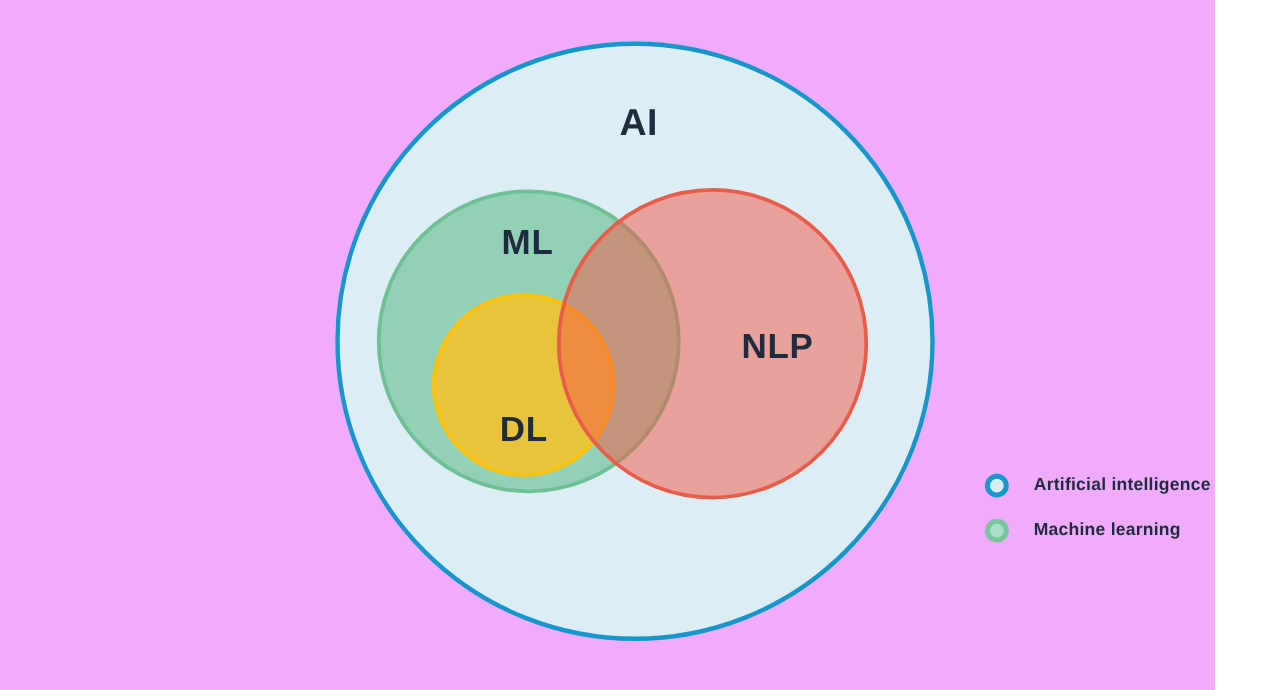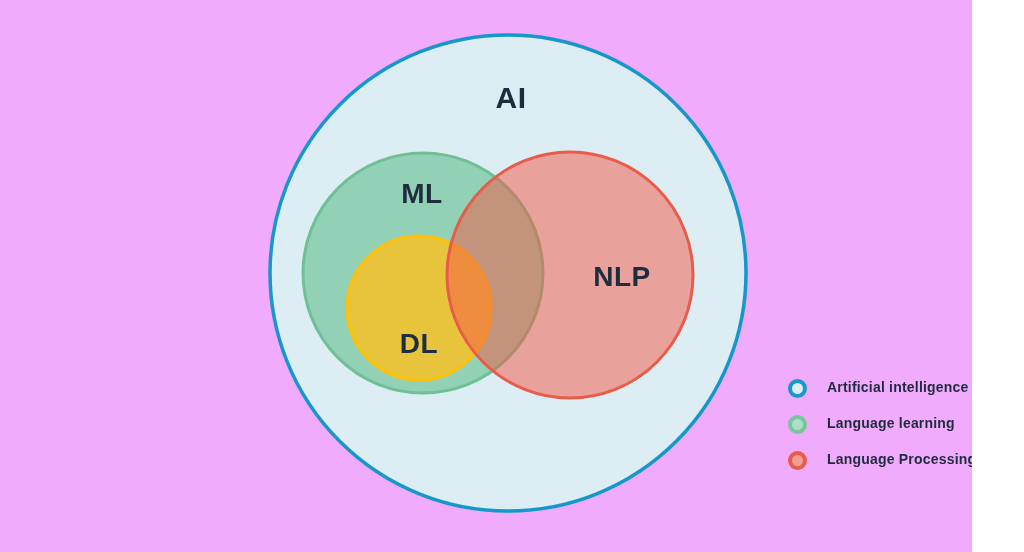--- a/index.html
+++ b/index.html
@@ -77,21 +77,17 @@
     <text x="419" y="353" font-size="28" text-anchor="middle" style="fill: rgb(31, 44, 61);">DL</text>
   </svg>
 
   <div class="legend">
     <div class="legend-row">
       <span class="legend-marker" style="background: rgb(216, 237, 246); border-color: rgb(24, 152, 205);"></span>
       <span class="legend-label">Artificial intelligence</span>
     </div>
     <div class="legend-row">
       <span class="legend-marker" style="background: rgb(171, 223, 199); border-color: rgb(119, 198, 156);"></span>
-      <span class="legend-label">Language learning</span>
-    </div>
-    <div class="legend-row">
-      <span class="legend-marker" style="background: rgb(239, 159, 150); border-color: rgb(232, 92, 74);"></span>
-      <span class="legend-label">Language Processing</span>
+      <span class="legend-label">Machine learning</span>
     </div>
   </div>
 
 </div>
 
 </body></html>

